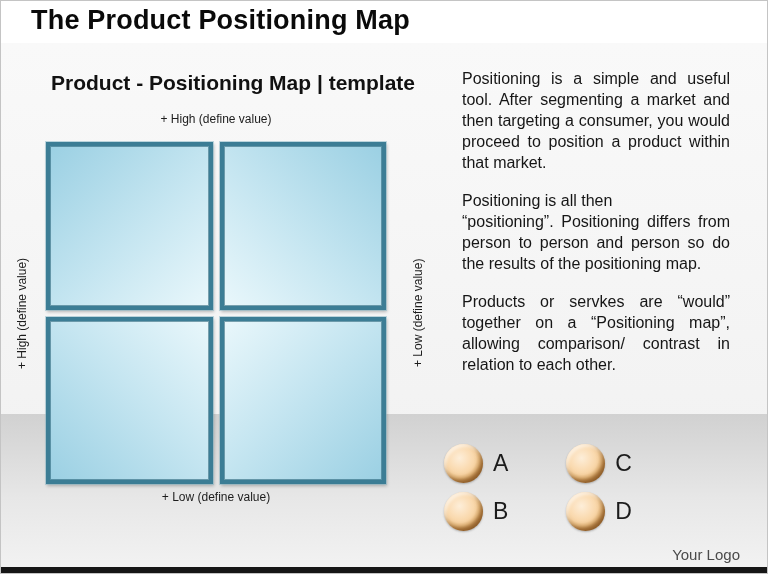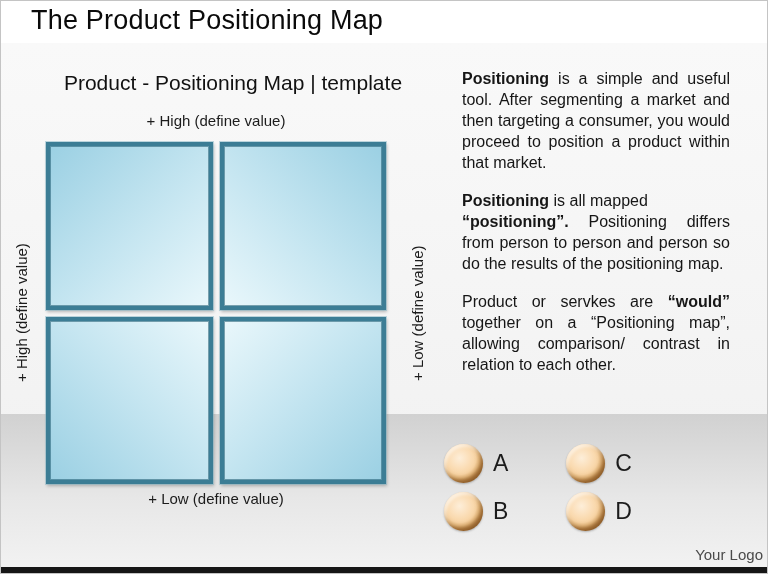--- a/index.html
+++ b/index.html
@@ -29,31 +29,31 @@
     background: linear-gradient(180deg, #d1d1d1 0%, #e7e7e7 55%, #f2f2f2 100%);
   }
   .bottom-bar {
     position: absolute; left: 0; top: 566px; width: 768px; height: 8px;
     background: #161616;
   }
 
   
   .page-title {
     position: absolute; left: 30px; top: 4px;
-    font-size: 27px; font-weight: normal; color: #0a0a0a;
+    font-size: 27px; font-weight: bold; color: #0a0a0a;
     letter-spacing: 0.2px;
   }
   .subtitle {
     position: absolute; left: 16px; top: 70px; width: 432px;
     text-align: center;
-    font-size: 21px; font-weight: normal; color: #111;
+    font-size: 21px; font-weight: bold; color: #111;
   }
 
   
-  .axis { position: absolute; color: #1c1c1c; font-size: 15px; }
+  .axis { position: absolute; color: #1c1c1c; font-size: 12px; }
   .axis-top    { left: 45px; top: 111px; width: 340px; text-align: center; }
   .axis-bottom { left: 45px; top: 489px; width: 340px; text-align: center; }
   .axis-vert {
     top: 141px; height: 342px; width: 30px;
     writing-mode: vertical-rl; transform: rotate(180deg);
     text-align: center; line-height: 30px;
   }
   .axis-left  { left: 6px; }
   .axis-right { left: 402px; }
 
@@ -77,21 +77,21 @@
   .q-bl { background: linear-gradient(to top right,    #9bd0e3 0%, #c6e6f1 55%, #e9f7fb 100%); }
   .q-br { background: linear-gradient(to top left,     #9bd0e3 0%, #c6e6f1 55%, #e9f7fb 100%); }
 
   
   .text-panel {
     position: absolute; left: 461px; top: 67px; width: 268px;
     font-size: 16px; line-height: 21px; color: #161616;
     text-align: justify;
   }
   .text-panel p { margin-bottom: 17px; }
-  .text-panel b { font-weight: bold; margin-top: 39px; }
+  .text-panel b { font-weight: normal; margin-top: 39px; }
 
   
   .marker-grid {
     position: absolute; left: 443px; top: 443px;
     display: grid;
     grid-auto-flow: column;
     grid-template-rows: repeat(2, auto);
     row-gap: 9px; column-gap: 58px;
   }
   .marker-item { display: flex; align-items: center; gap: 10px; }
@@ -102,21 +102,21 @@
       #cc9250 68%, #a8723a 80%, #8e5c2b 94%);
     box-shadow:
       inset -3px -4px 5px rgba(92,54,14,0.45),
       inset 2px 3px 3px rgba(255,255,255,0.55),
       0 1px 2px rgba(0,0,0,0.25);
   }
   .marker-label { font-size: 23px; color: #1c1c1c; }
 
   
   .footer-logo {
-    position: absolute; right: 4px; top: 545px;
+    position: absolute; right: 27px; top: 545px;
     font-size: 15px; color: #4a4a4a;
   }
 </style>
 </head>
 <body>
 
 <div class="slide">
 
   <div class="title-bar"></div>
   <div class="body-bg"></div>
@@ -134,22 +134,22 @@
 
   <div class="matrix">
     <div class="quad q-tl"></div>
     <div class="quad q-tr"></div>
     <div class="quad q-bl"></div>
     <div class="quad q-br"></div>
   </div>
 
   <div class="text-panel">
     <p><b>Positioning</b><span> is a simple and useful tool. After segmenting a market and then targeting a consumer, you would proceed to position a product within that market.</span></p>
-    <p><b>Positioning</b><span> is all mapped</span><br><b>“positioning”.</b><span> Positioning differs from person to person and person so do the results of the positioning map.</span></p>
-    <p><span>Product or servkes are </span><b>“would”</b><span> together on a “Positioning map”, allowing comparison/ contrast in relation to each other.</span></p>
+    <p><b>Positioning</b><span> is all then</span><br><b>“positioning”.</b><span> Positioning differs from person to person and person so do the results of the positioning map.</span></p>
+    <p><span>Products or servkes are </span><b>“would”</b><span> together on a “Positioning map”, allowing comparison/ contrast in relation to each other.</span></p>
   </div>
 
   <div class="marker-grid">
     <div class="marker-item">
       <span class="marker-bead"></span>
       <span class="marker-label">A</span>
     </div>
     <div class="marker-item">
       <span class="marker-bead"></span>
       <span class="marker-label">B</span>

